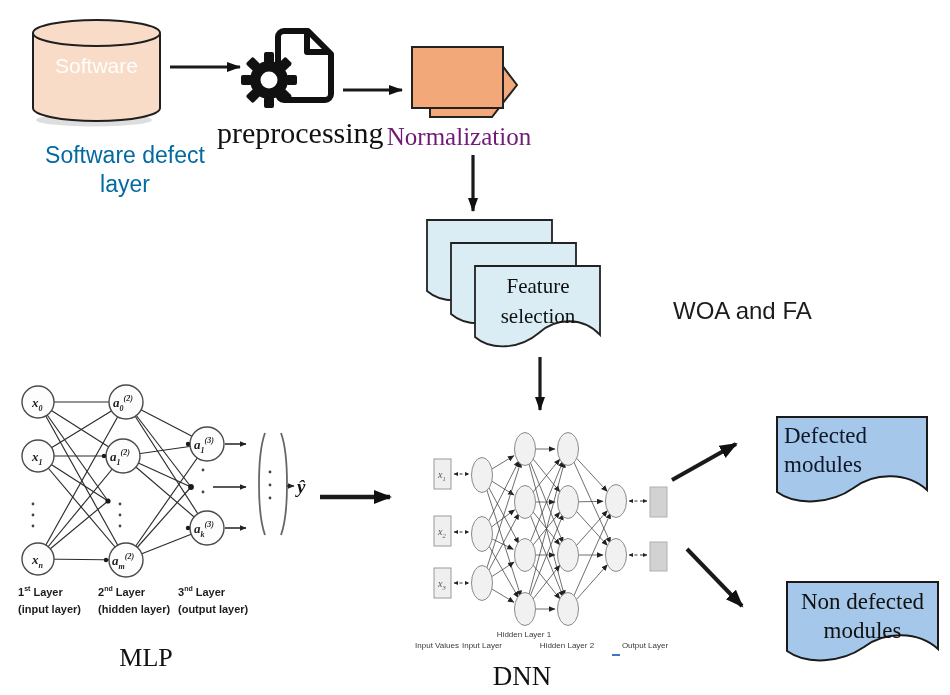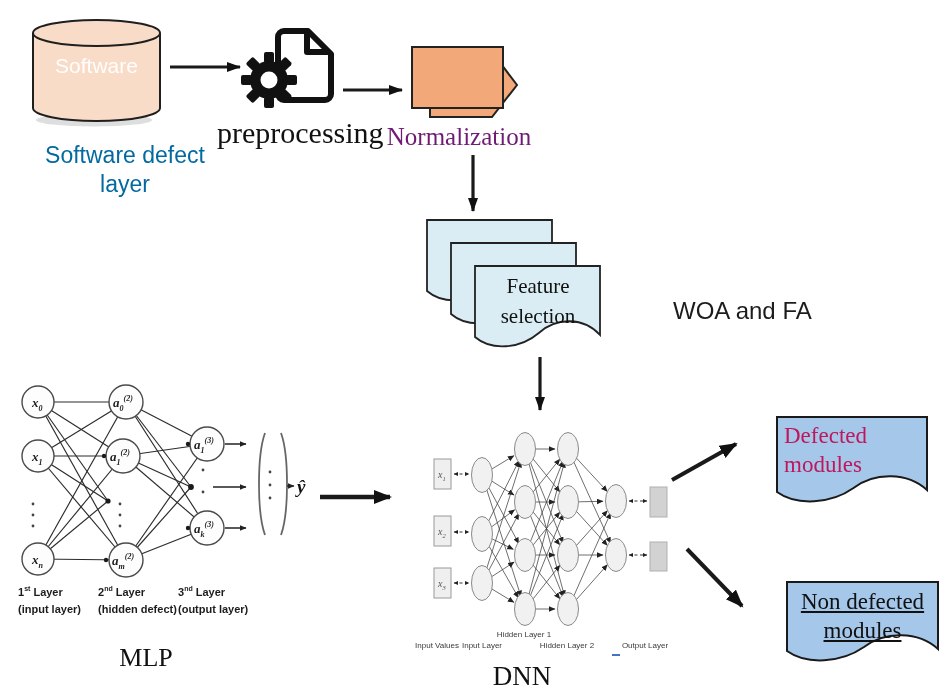--- a/index.html
+++ b/index.html
@@ -254,37 +254,37 @@
 
   <div class="abs serif ctr" style="left:379px;top:123px;width:160px;font-size:25px;color:#701a75;">Normalization</div>
 
   <div class="abs serif ctr" style="left:478px;top:272px;width:120px;font-size:21px;color:#111;line-height:1.42;">
     <span class="block">Feature</span>
     <span class="block">selection</span>
   </div>
 
   <div class="abs sans" style="left:633px;top:297px;font-size:24px;color:#1c1c1c;margin-left:40px;">WOA and FA</div>
 
-  <div class="abs serif" style="left:784px;top:421px;width:140px;font-size:23px;color:#be185d;line-height:1.28;">
+  <div class="abs serif" style="left:784px;top:421px;width:140px;font-size:23px;color:#0f172a;line-height:1.28;">
     <span class="block">Defected</span>
     <span class="block">modules</span>
   </div>
 
-  <div class="abs serif ctr" style="left:791px;top:587px;width:143px;font-size:23px;color:#111;line-height:1.28;text-decoration:underline;">
+  <div class="abs serif ctr" style="left:791px;top:587px;width:143px;font-size:23px;color:#111;line-height:1.28;">
     <span class="block">Non defected</span>
     <span class="block">modules</span>
   </div>
 
   <div class="abs mlp-ll" style="left:18px;top:584px;">
     <span>1</span><sup>st</sup><span> Layer</span>
     <span class="block">(input layer)</span>
   </div>
   <div class="abs mlp-ll" style="left:98px;top:584px;">
     <span>2</span><sup>nd</sup><span> Layer</span>
-    <span class="block">(hidden defect)</span>
+    <span class="block">(hidden layer)</span>
   </div>
   <div class="abs mlp-ll" style="left:178px;top:584px;">
     <span>3</span><sup>nd</sup><span> Layer</span>
     <span class="block">(output layer)</span>
   </div>
 
   <div class="abs dnn-cl" style="left:437px;top:641px;">Input Values</div>
   <div class="abs dnn-cl" style="left:482px;top:641px;">Input Layer</div>
   <div class="abs dnn-cl" style="left:524px;top:630px;">Hidden Layer 1</div>
   <div class="abs dnn-cl" style="left:567px;top:641px;text-align:center;">Hidden Layer 2</div>

